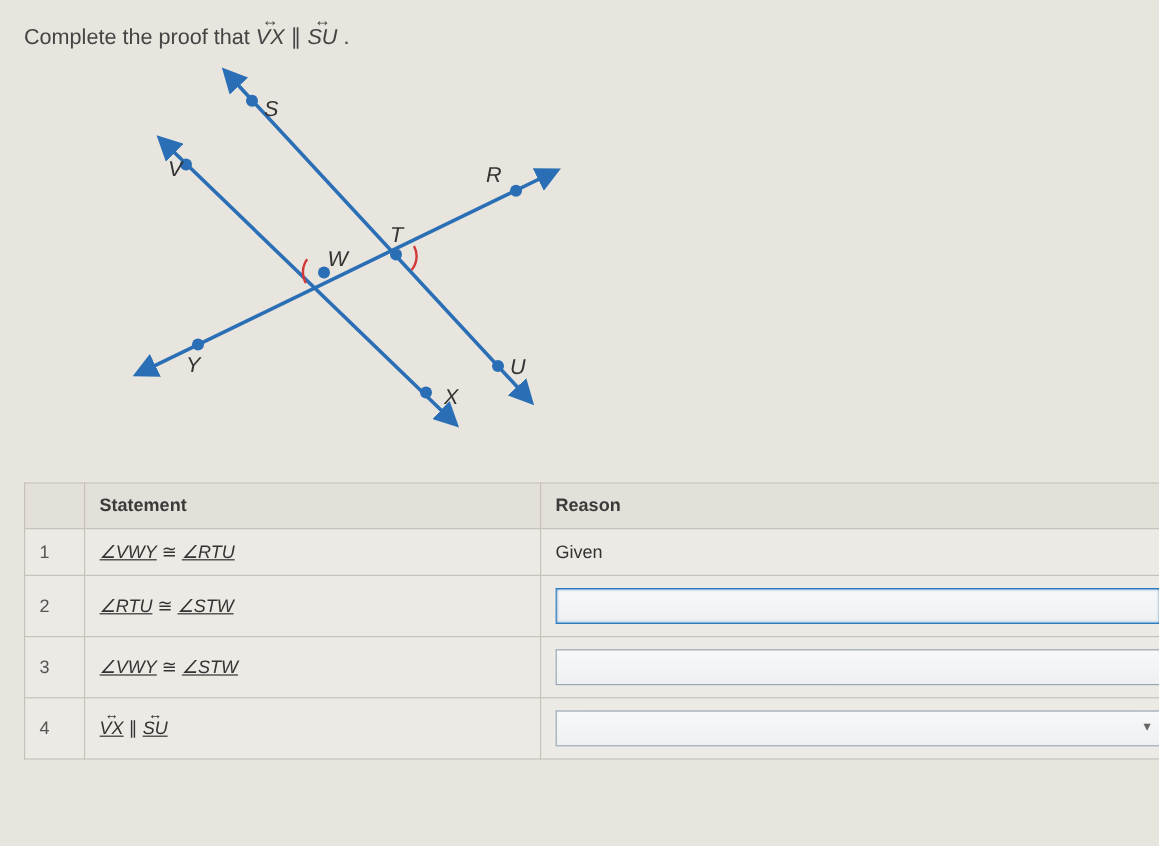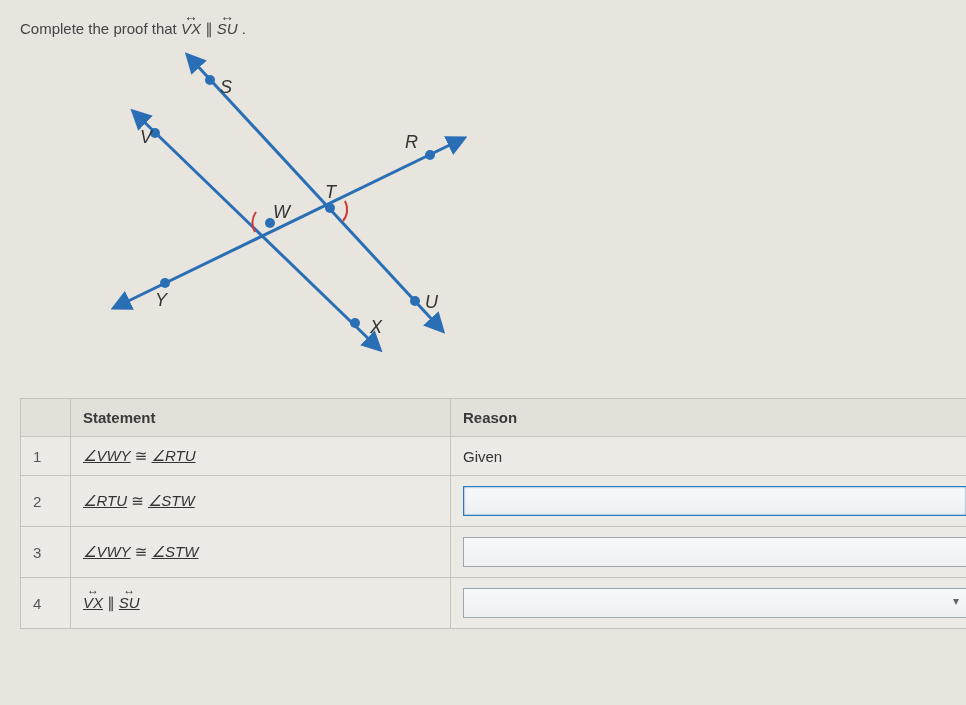--- a/index.html
+++ b/index.html
@@ -7,21 +7,21 @@
       margin: 0;
       padding: 20px 0 20px 20px;
       font-family: Verdana, Geneva, sans-serif;
       background: #e8e4de;
       color: #333;
       width: 966px;
       height: 705px;
       overflow: hidden;
     }
     .prompt {
-      font-size: 15px;
+      font-size: 18px;
       color: #444;
       margin-bottom: 10px;
     }
     .overline-arrows {
       position: relative;
       display: inline-block;
       font-style: italic;
     }
     .overline-arrows::before {
       content: "↔";

